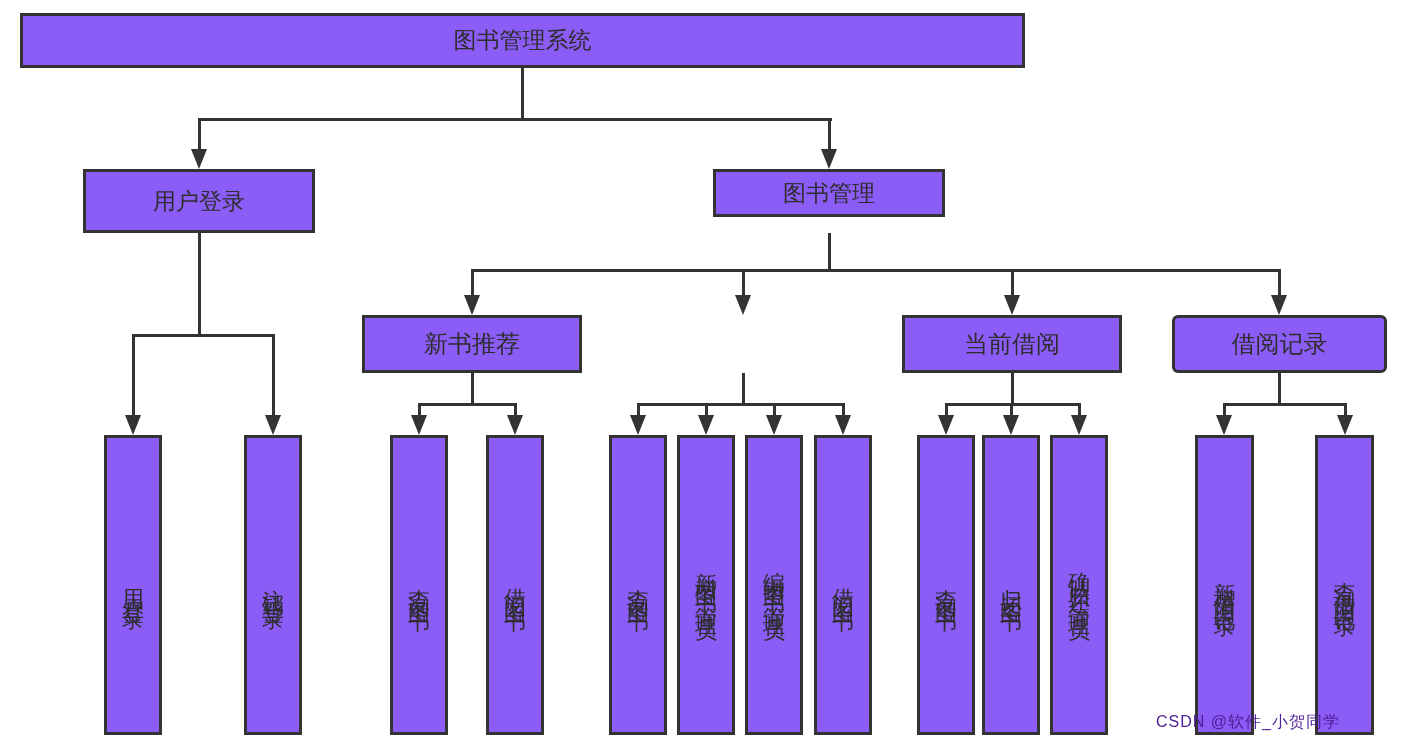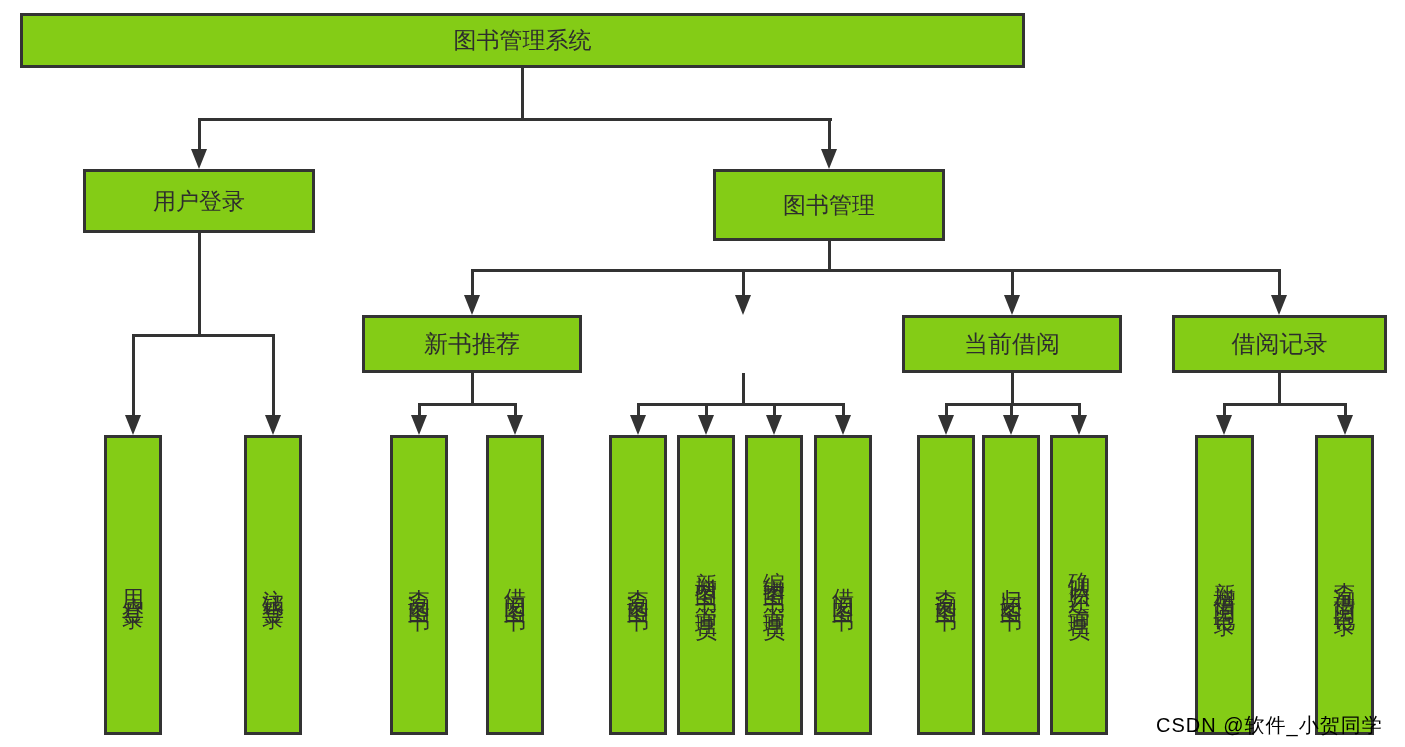--- a/index.html
+++ b/index.html
@@ -1,32 +1,32 @@
 <!DOCTYPE html>
 <html><head>
 <meta charset="utf-8">
 <style>
   html,body{margin:0;padding:0;background:#ffffff;}
   body{width:1405px;height:747px;overflow:hidden;position:relative;
        font-family:"Liberation Sans","DejaVu Sans",sans-serif;}
   .canvas{position:absolute;left:0;top:0;width:1405px;height:747px;background:#fff;}
-  .node{position:absolute;box-sizing:border-box;background:#84cc16;border:3px solid #333;
+  .node{position:absolute;box-sizing:border-box;background:#8b5cf6;border:3px solid #333;
         display:flex;align-items:center;justify-content:center;
         color:#2d2d2d;font-size:23px;z-index:2;}
   .lvl3{font-size:24px;}
   .vert{writing-mode:vertical-rl;text-orientation:mixed;letter-spacing:7px;
         font-size:22px;line-height:1;}
   .vline,.hline{position:absolute;background:#333;z-index:1;}
   .vline{width:3px;}
   .hline{height:3px;}
   .arrow{position:absolute;width:0;height:0;z-index:1;
          border-left:8px solid transparent;border-right:8px solid transparent;
          border-top:20px solid #333;}
   .watermark{position:absolute;left:1156px;top:712px;z-index:5;
-             color:#000000;font-size:20px;letter-spacing:1px;white-space:nowrap;}
+             color:#4c1d95;font-size:16px;letter-spacing:1px;white-space:nowrap;}
 </style>
 </head>
 <body>
 
 <div class="canvas">
 
   <div class="vline" style="left:521px;top:68px;height:53px;"></div>
   <div class="hline" style="left:198px;top:118px;width:634px;"></div>
   <div class="vline" style="left:198px;top:118px;height:35px;"></div>
   <div class="arrow" style="left:191px;top:149px;"></div>
@@ -81,25 +81,25 @@
   <div class="vline" style="left:1278px;top:373px;height:33px;"></div>
   <div class="hline" style="left:1223px;top:403px;width:124px;"></div>
   <div class="vline" style="left:1223px;top:403px;height:17px;"></div>
   <div class="arrow" style="left:1216px;top:415px;"></div>
   <div class="vline" style="left:1344px;top:403px;height:17px;"></div>
   <div class="arrow" style="left:1337px;top:415px;"></div>
 
   <div class="node" style="left:20px;top:13px;width:1005px;height:55px;">图书管理系统</div>
 
   <div class="node" style="left:83px;top:169px;width:232px;height:64px;">用户登录</div>
-  <div class="node" style="left:713px;top:169px;width:232px;height:72px;">图书管理</div>
+  <div class="node" style="left:713px;top:169px;width:232px;height:48px;">图书管理</div>
 
   <div class="node lvl3" style="left:362px;top:315px;width:220px;height:58px;">新书推荐</div>
   <div class="node lvl3" style="left:902px;top:315px;width:220px;height:58px;">当前借阅</div>
-  <div class="node lvl3" style="left:1172px;top:315px;width:215px;height:58px;">借阅记录</div>
+  <div class="node lvl3" style="left:1172px;top:315px;width:215px;height:58px;border-radius:6px;">借阅记录</div>
 
   <div class="node vert" style="left:104px;top:435px;width:58px;height:300px;">用户登录</div>
   <div class="node vert" style="left:244px;top:435px;width:58px;height:300px;">注销登录</div>
 
   <div class="node vert" style="left:390px;top:435px;width:58px;height:300px;">查询图书</div>
   <div class="node vert" style="left:486px;top:435px;width:58px;height:300px;">借阅图书</div>
 
   <div class="node vert" style="left:609px;top:435px;width:58px;height:300px;">查询图书</div>
   <div class="node vert" style="left:677px;top:435px;width:58px;height:300px;">新增图书（管理员）</div>
   <div class="node vert" style="left:745px;top:435px;width:58px;height:300px;">编辑图书（管理员）</div>

